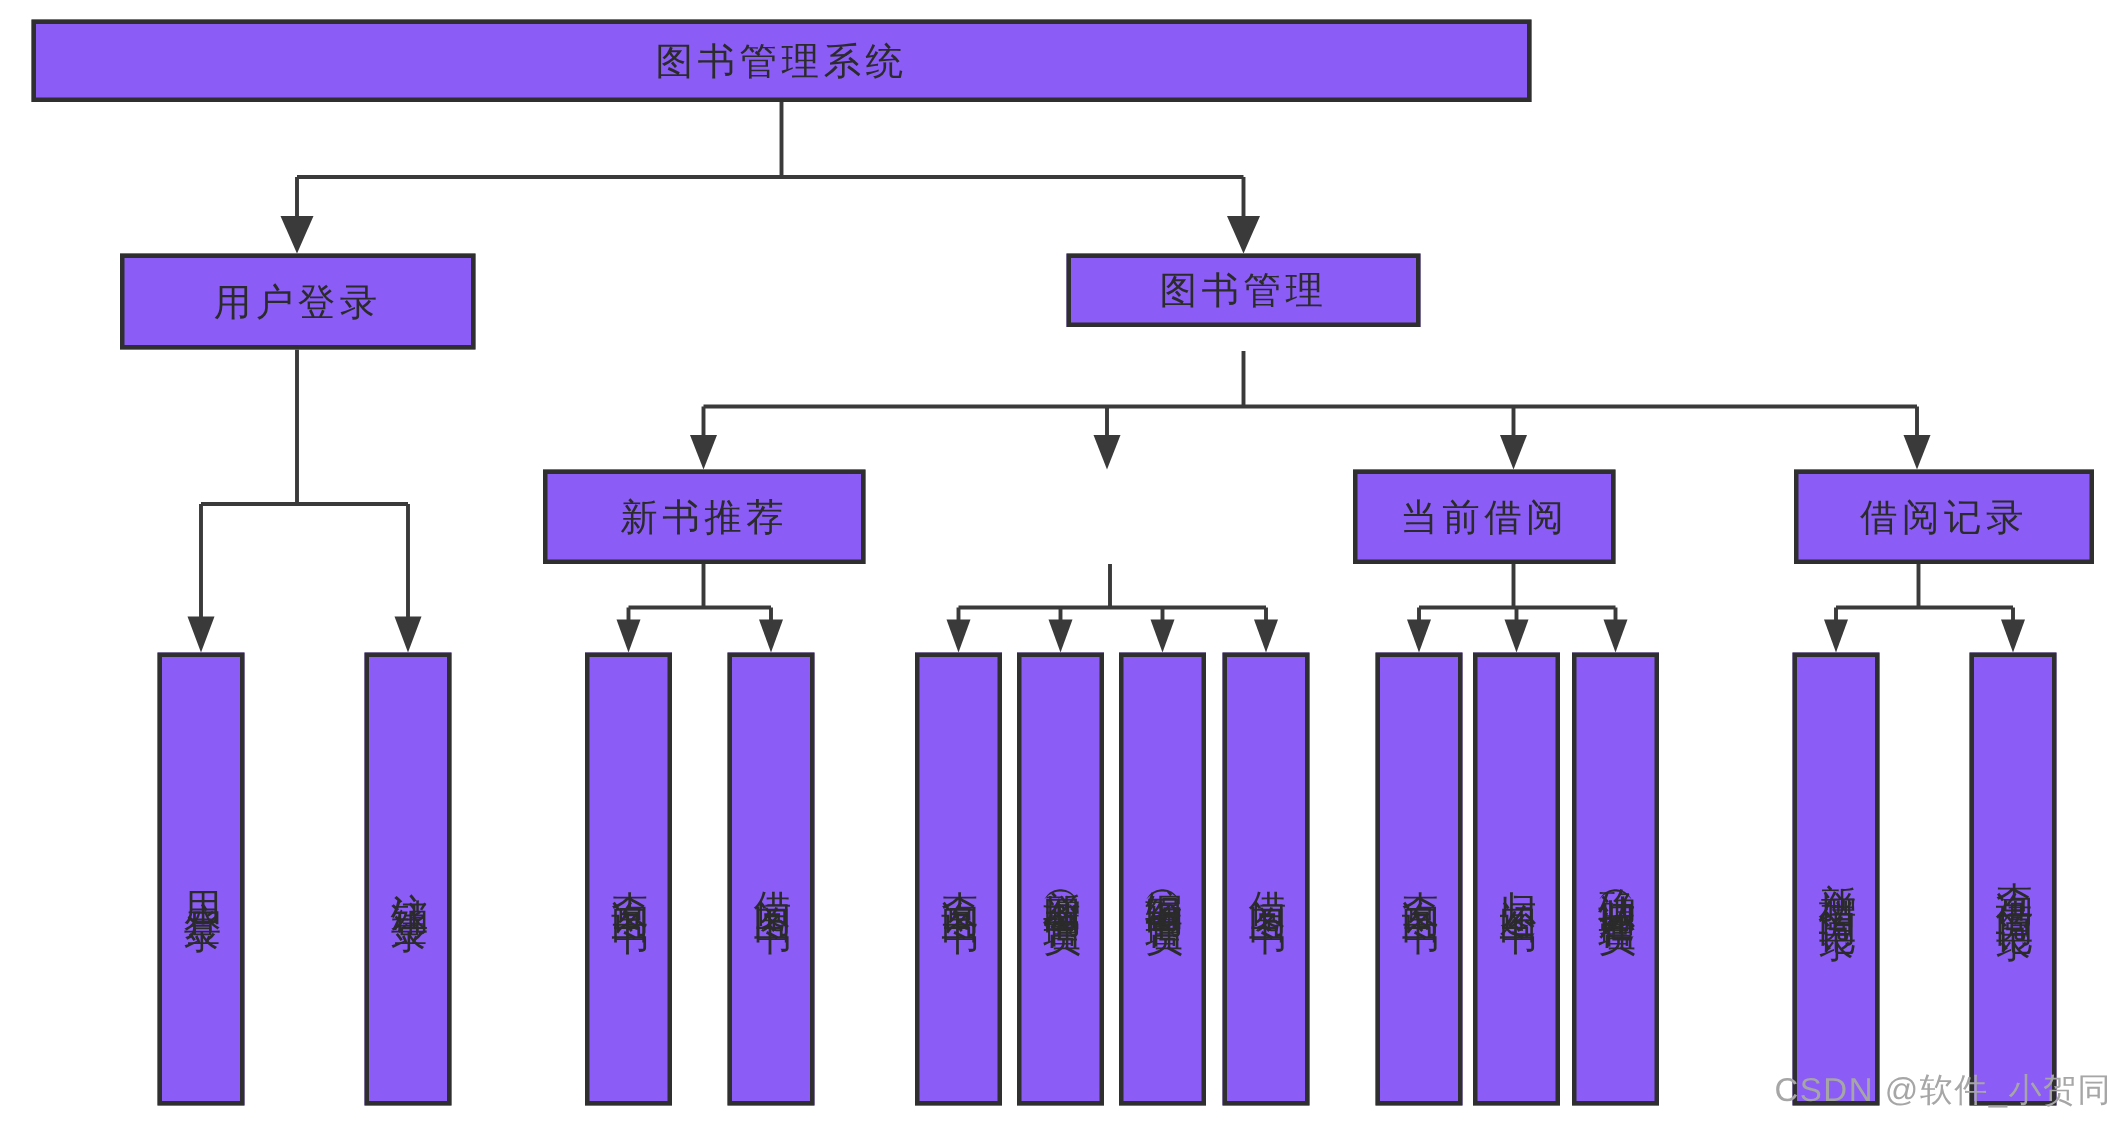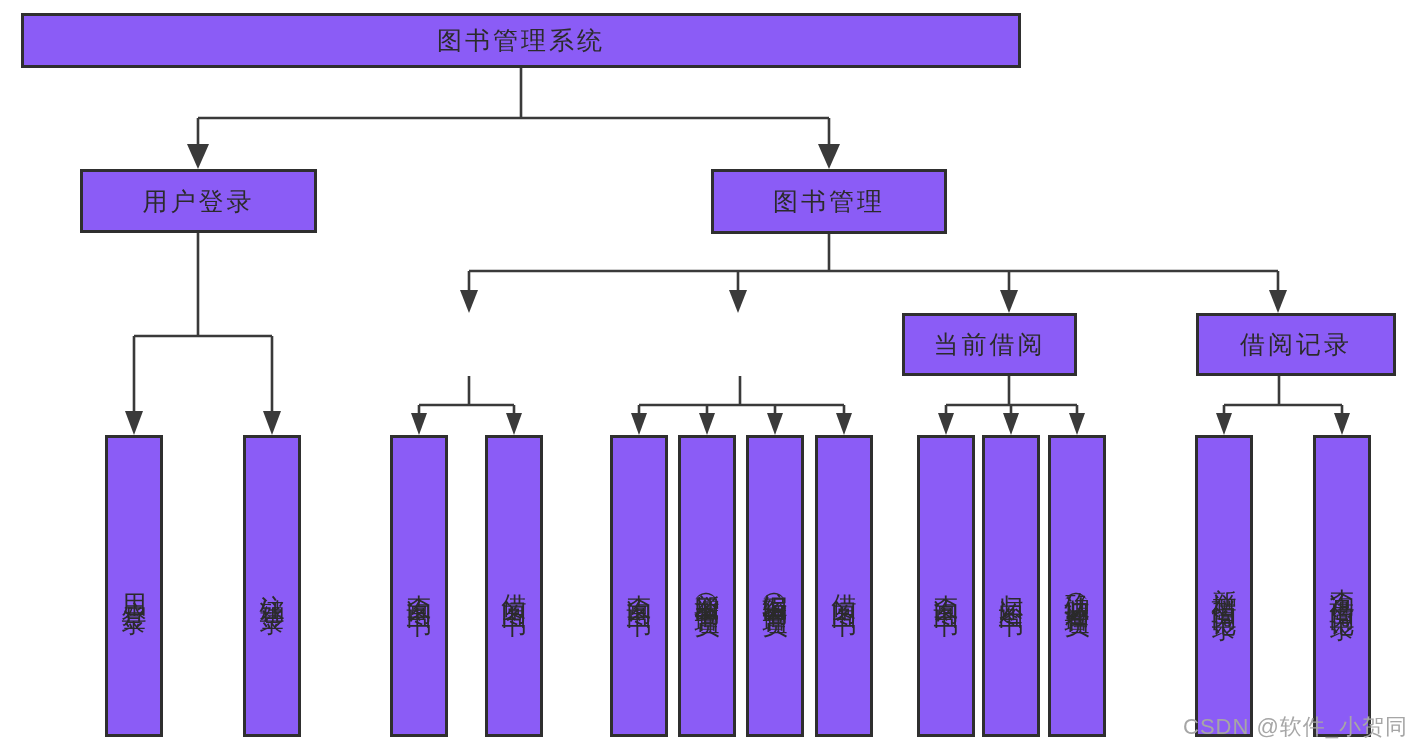--- a/index.html
+++ b/index.html
@@ -28,21 +28,21 @@
     color: #2b2b2b;
     font-size: 25px;
     letter-spacing: 3px;
     white-space: nowrap;
     z-index: 2;
   }
   
   .n-root  { left: 21px;  top: 13px;  width: 1000px; height: 55px; }
   
   .n-l2a   { left: 80px;  top: 169px; width: 237px; height: 64px; }
-  .n-l2b   { left: 711px; top: 169px; width: 236px; height: 65px; }
+  .n-l2b   { left: 711px; top: 169px; width: 236px; height: 49px; }
   
   .n-l3    { top: 313px; height: 63px; }
   .n-l3a   { left: 362px;  width: 215px; }
   .n-l3b   { left: 633px;  width: 214px; }
   .n-l3c   { left: 902px;  width: 175px; }
   .n-l3d   { left: 1196px; width: 200px; }
   
   .leaf {
     top: 435px;
     width: 58px;
@@ -129,20 +129,23 @@
     <span>图书管理系统</span>
   </div>
 
   <div class="node n-l2a">
     <span>用户登录</span>
   </div>
   <div class="node n-l2b">
     <span>图书管理</span>
   </div>
 
+  <div class="node n-l3 n-l3a">
+    <span>新书推荐</span>
+  </div>
   <div class="node n-l3 n-l3c">
     <span>当前借阅</span>
   </div>
   <div class="node n-l3 n-l3d">
     <span>借阅记录</span>
   </div>
 
   <div class="node leaf lf-g1a">
     <span>用户登录</span>
   </div>

